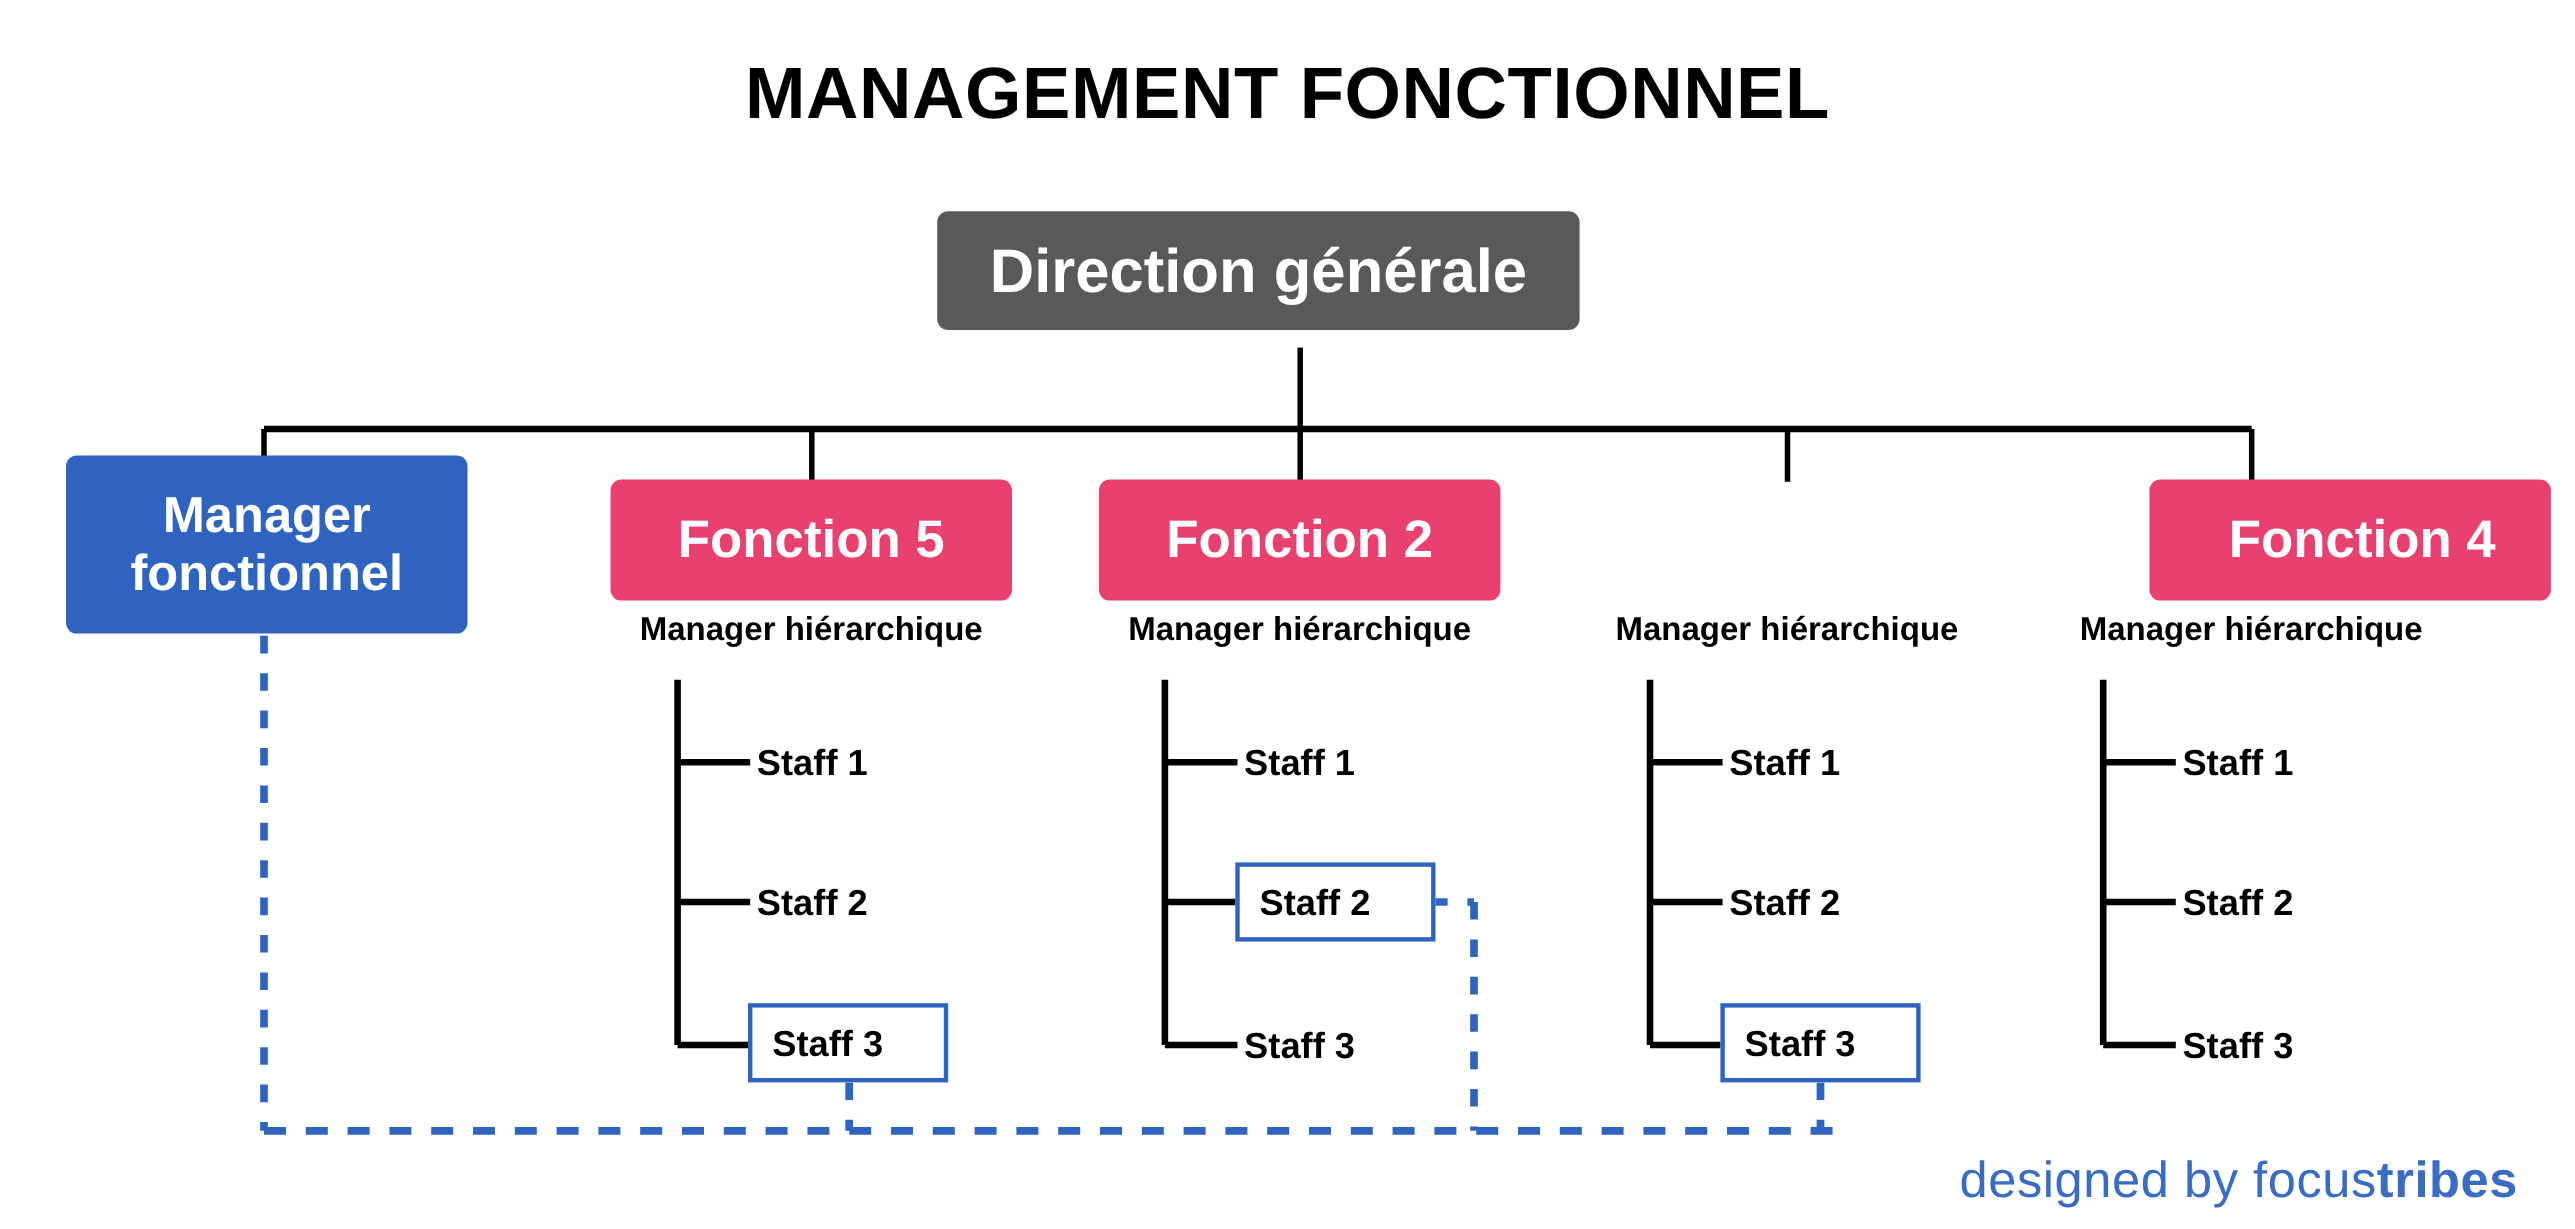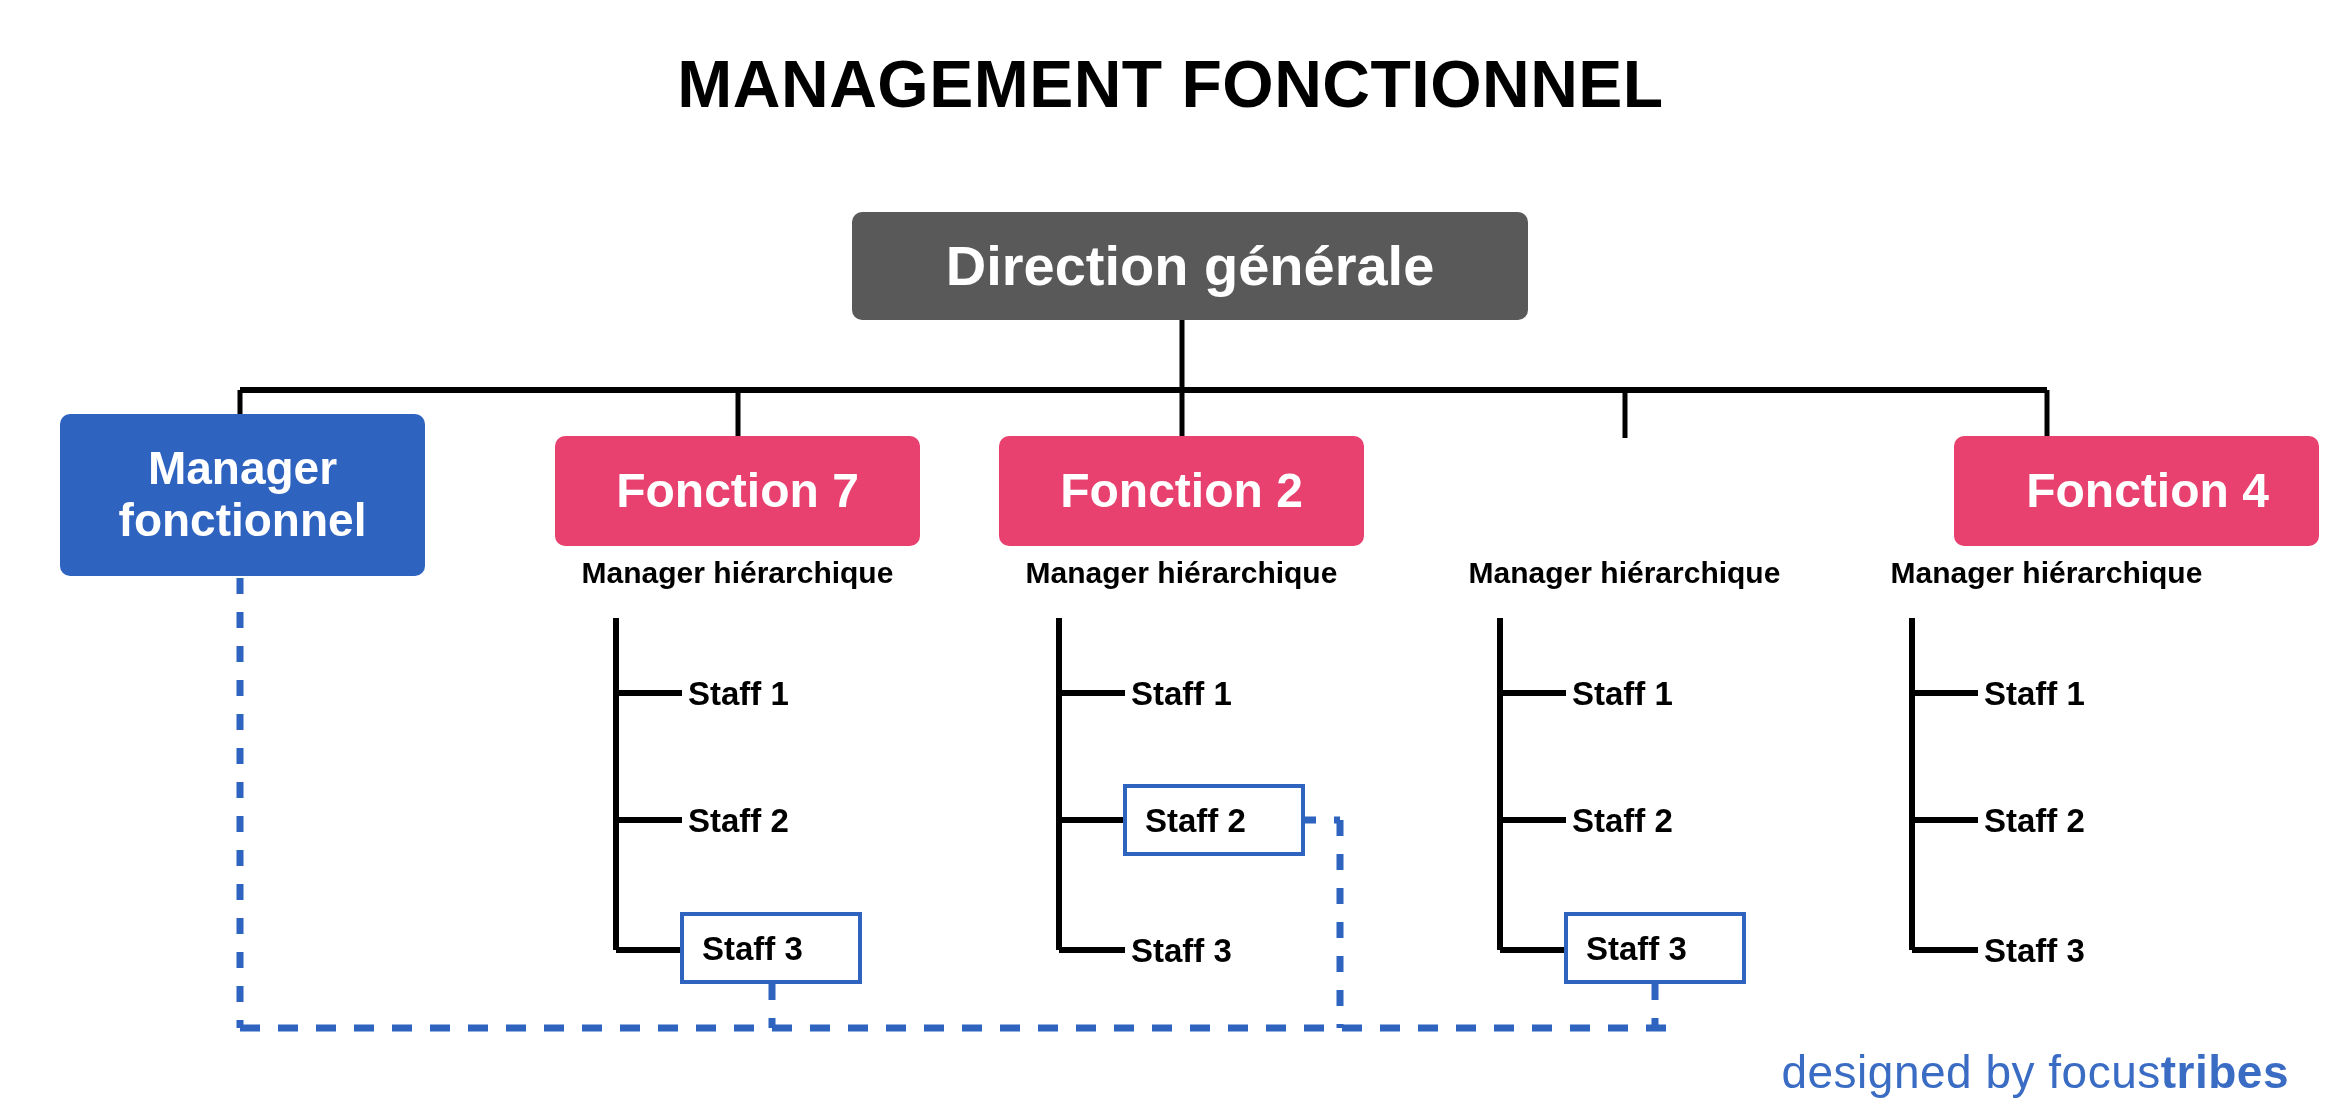--- a/index.html
+++ b/index.html
@@ -48,22 +48,22 @@
     justify-content: center;
     text-align: center;
     color: #ffffff;
     font-weight: bold;
     line-height: 1.12;
     box-sizing: border-box;
   }
   .node-root {
     background: #595959;
     left: 852px;
-    top: 212px;
-    width: 676px;
+    top: 192px;
+    width: 584px;
     height: 108px;
     font-size: 56px;
   }
   .node-functional {
     background: #2f63c0;
     left: 60px;
     top: 414px;
     width: 365px;
     height: 162px;
     font-size: 46px;
@@ -178,21 +178,21 @@
   </div>
 
   <div class="node-box node-functional">
     <span>
       <span>Manager</span><br>
       <span>fonctionnel</span>
     </span>
   </div>
 
   <div class="node-box node-fonction" style="left:555px;">
-    <span>Fonction 7</span>
+    <span>Fonction 5</span>
   </div>
   <div class="mgr-caption" style="left:555px;">Manager hiérarchique</div>
   <div class="staff-label" style="left:688px; top:693px;">Staff 1</div>
   <div class="staff-label" style="left:688px; top:820px;">Staff 2</div>
   <div class="staff-label boxed" style="left:680px; top:912px; width:182px; height:72px;">Staff 3</div>
 
   <div class="node-box node-fonction" style="left:999px;">
     <span>Fonction 2</span>
   </div>
   <div class="mgr-caption" style="left:999px;">Manager hiérarchique</div>

